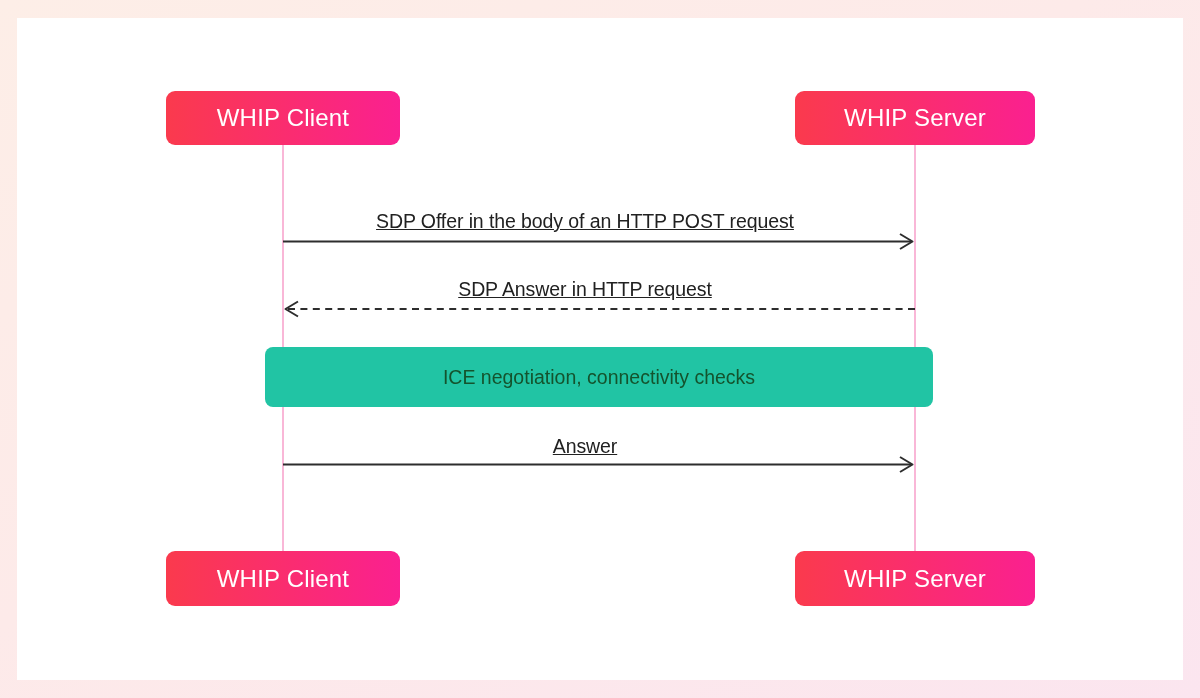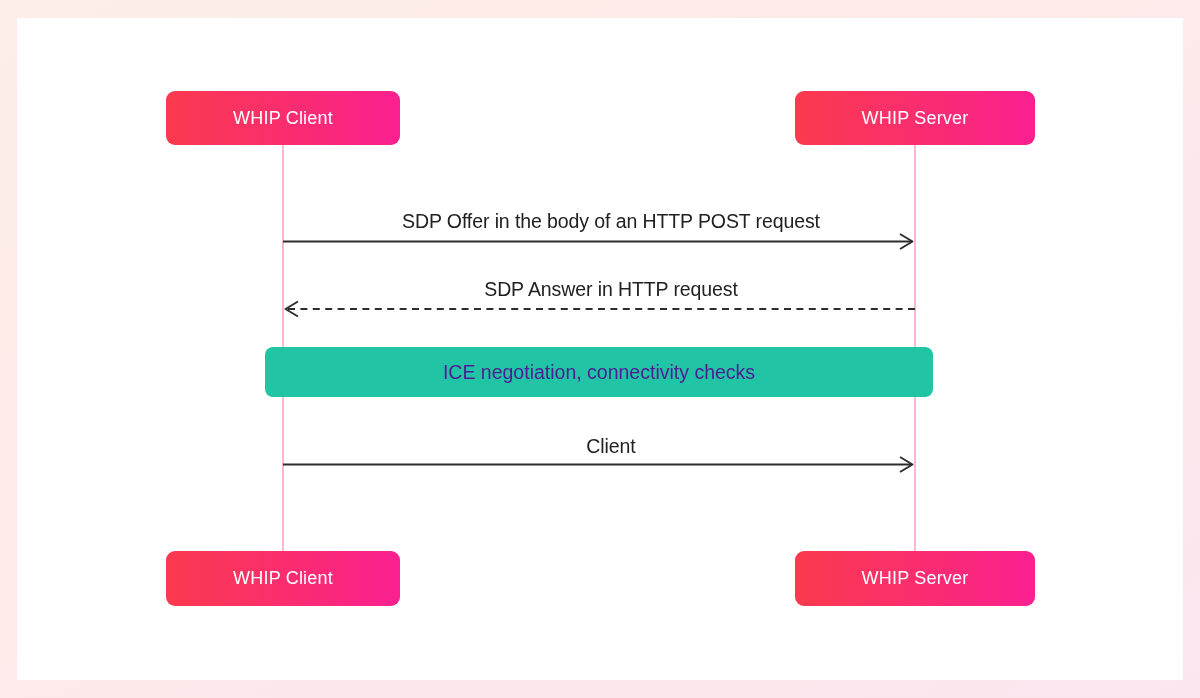--- a/index.html
+++ b/index.html
@@ -35,55 +35,56 @@
   }
   .lifeline.left  { left: 282px; }
   .lifeline.right { left: 914px; }
   
   .actor {
     position: absolute;
     height: 54px;
     border-radius: 9px;
     background: linear-gradient(90deg, #fa3a4d 0%, #fa2090 100%);
     color: #ffffff;
-    font-size: 18px;
+    font-size: 24px;
     letter-spacing: 0.2px;
     display: flex;
     align-items: center;
     justify-content: center;
     z-index: 3;
   }
   .actor.tl { left: 166px; top: 91px;  width: 234px; }
   .actor.tr { left: 795px; top: 91px;  width: 240px; }
   .actor.bl { left: 166px; top: 551px; width: 234px; height: 55px; }
   .actor.br { left: 795px; top: 551px; width: 240px; height: 55px; }
   
   .msg-label {
     position: absolute;
-    left: 295px;
+    left: 269px;
     width: 632px;
     text-align: center;
     font-size: 19.5px;
     color: #212121;
     letter-spacing: -0.1px;
     z-index: 3;
+    text-decoration: underline;
   }
   .msg-label.m1 { top: 210px; }
   .msg-label.m2 { top: 278px; }
   .msg-label.m3 { top: 435px; }
   
   .note {
     position: absolute;
     left: 265px;
     top: 347px;
     width: 668px;
-    height: 50px;
+    height: 60px;
     border-radius: 8px;
     background: #21c4a4;
-    color: #4c1d95;
+    color: #14532d;
     font-size: 19.5px;
     display: flex;
     align-items: center;
     justify-content: center;
     z-index: 2;
   }
   
   .arrows {
     position: absolute;
     left: 0;
@@ -129,18 +130,18 @@
   </div>
   <div class="actor bl">
     <span>WHIP Client</span>
   </div>
   <div class="actor br">
     <span>WHIP Server</span>
   </div>
 
   <div class="msg-label m1">SDP Offer in the body of an HTTP POST request</div>
   <div class="msg-label m2">SDP Answer in HTTP request</div>
-  <div class="msg-label m3">Client</div>
+  <div class="msg-label m3">Answer</div>
 
   <div class="note">
     <span>ICE negotiation, connectivity checks</span>
   </div>
 </div>
 
 </body></html>

